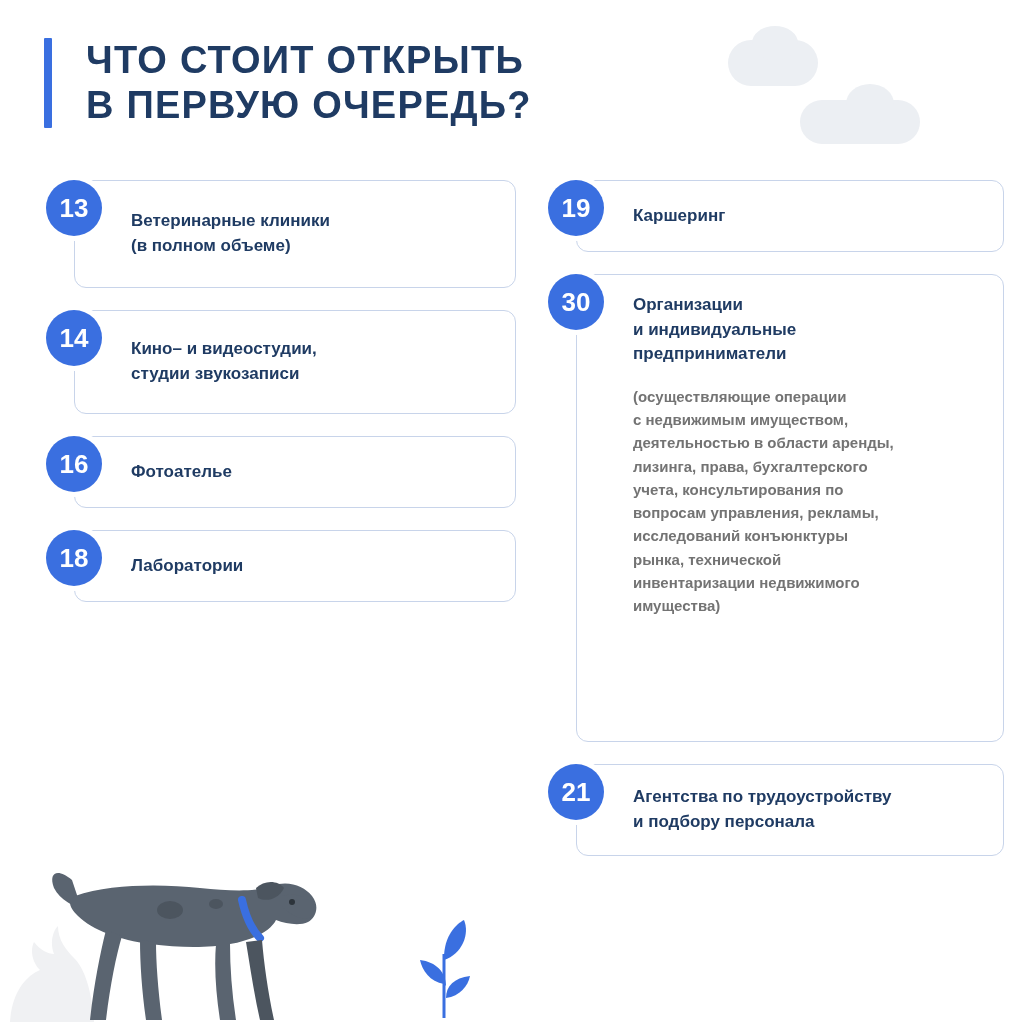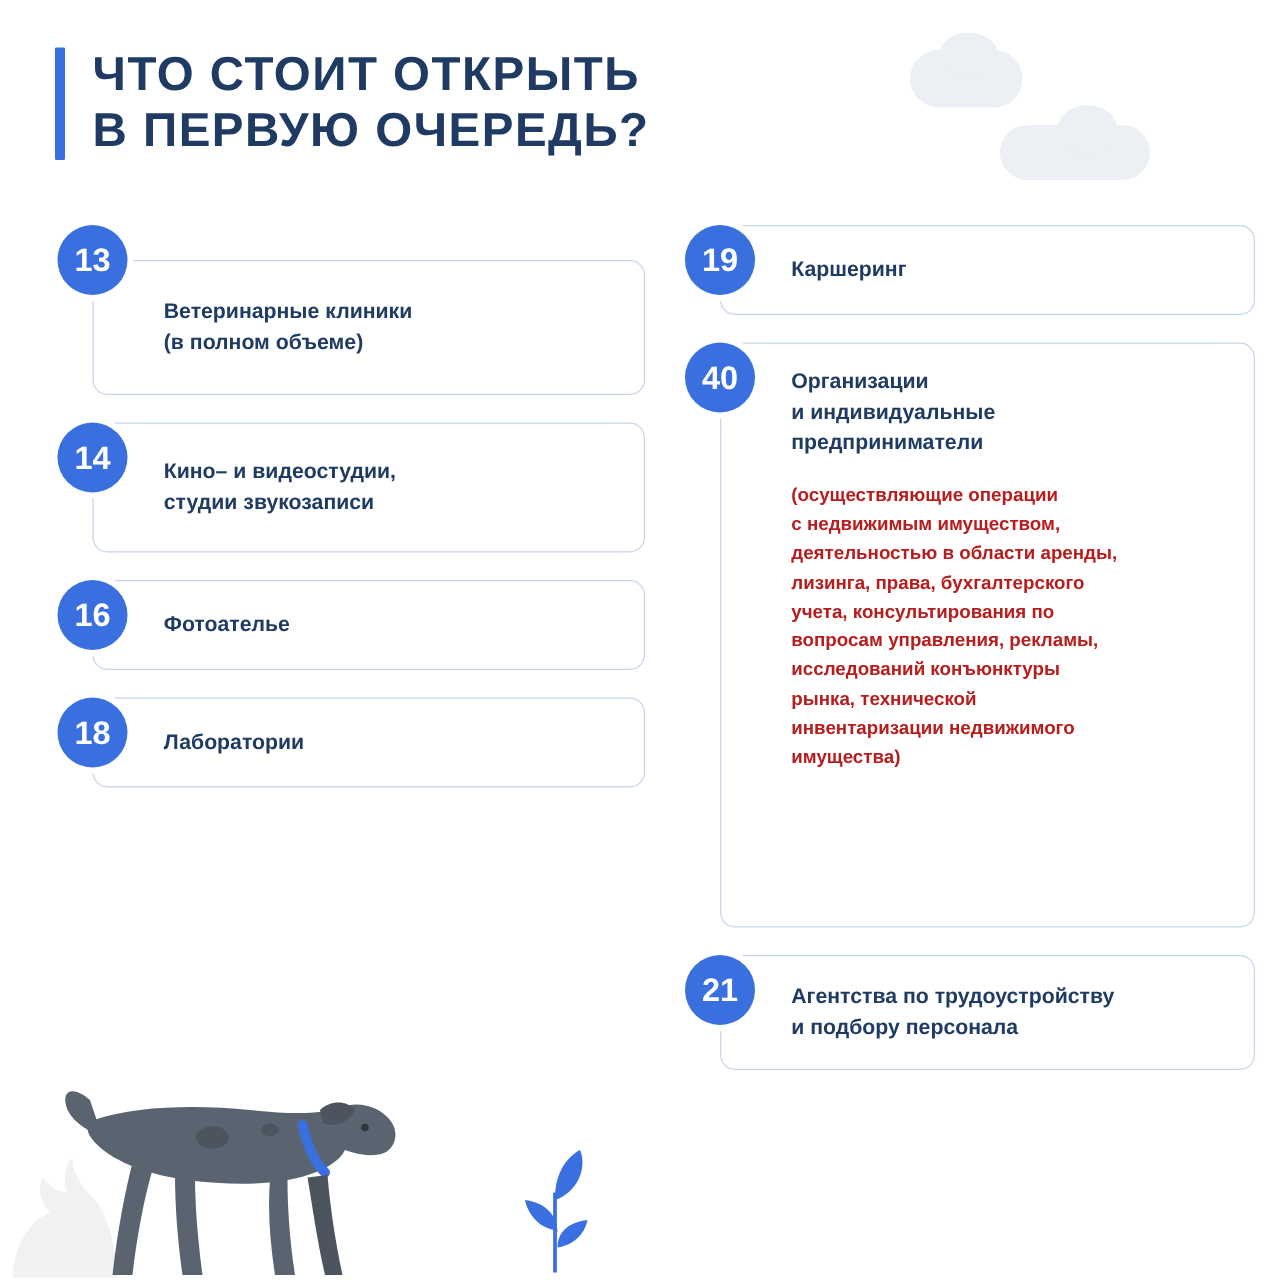--- a/index.html
+++ b/index.html
@@ -28,20 +28,21 @@
   .cloud-d { width: 48px; height: 40px; left: 846px; top: 84px; }
 
   
   .header {
     position: absolute;
     left: 44px;
     top: 38px;
     display: flex;
     align-items: stretch;
     z-index: 3;
+    gap: 12px;
   }
   .header-bar {
     width: 8px;
     background: #3a6fe0;
     margin-right: 22px;
     border-radius: 1px;
   }
   .header-title {
     color: #1f3b63;
     font-size: 38px;
@@ -109,30 +110,30 @@
     z-index: 2;
   }
   .item-title {
     color: #1f3b63;
     font-size: 17px;
     font-weight: bold;
     line-height: 1.45;
     white-space: pre-line;
   }
   .item-note {
-    color: #b91c1c;
+    color: #737373;
     font-size: 15px;
     font-weight: bold;
     line-height: 1.55;
     white-space: pre-line;
     margin-top: 18px;
   }
 
   
-  .h-tall  .item-card { min-height: 108px; margin-top: 28px; }
+  .h-tall  .item-card { min-height: 108px; }
   .h-mid   .item-card { min-height: 104px; }
   .h-small .item-card { min-height: 72px; }
   .h-xl    .item-card { min-height: 468px; justify-content: flex-start; }
   .h-two   .item-card { min-height: 92px; }
 
   
   .dog-wrap {
     position: absolute;
     left: 20px;
     bottom: 0;
@@ -212,21 +213,21 @@
   <div class="col-right">
 
     <div class="item h-small">
       <div class="badge">19</div>
       <div class="item-card">
         <div class="item-title">Каршеринг</div>
       </div>
     </div>
 
     <div class="item h-xl">
-      <div class="badge">40</div>
+      <div class="badge">30</div>
       <div class="item-card">
         <div class="item-title">Организации
 и индивидуальные
 предприниматели</div>
         <div class="item-note">(осуществляющие операции
 с недвижимым имуществом,
 деятельностью в области аренды,
 лизинга, права, бухгалтерского
 учета, консультирования по
 вопросам управления, рекламы,

